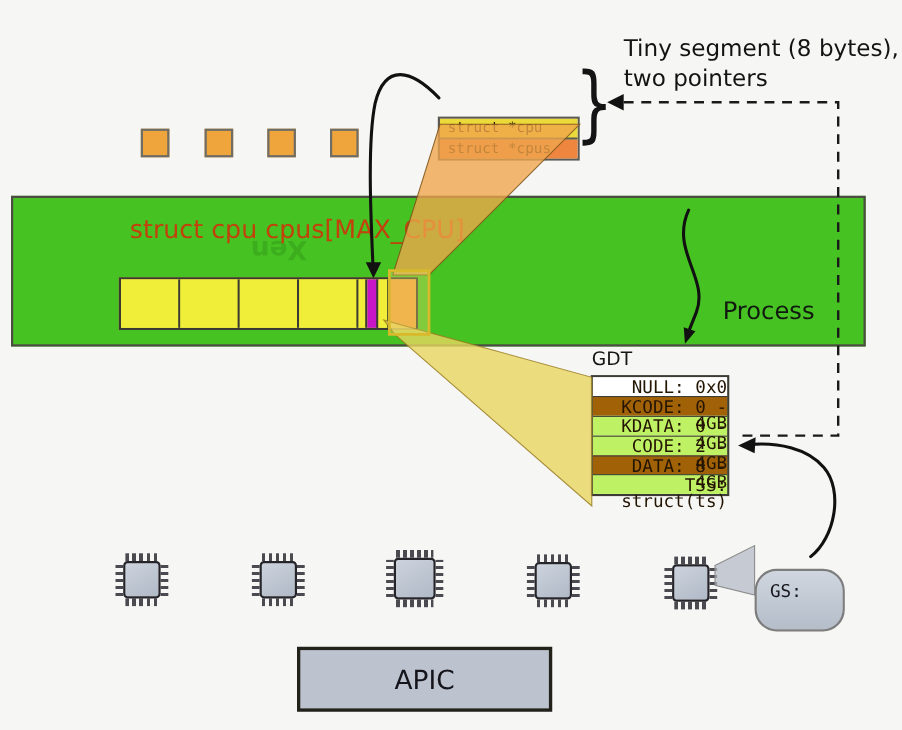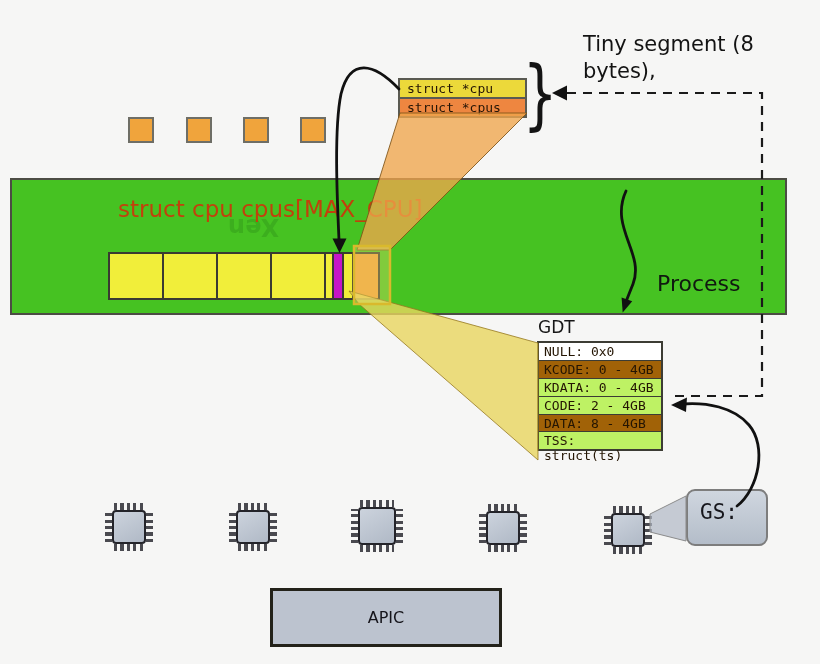--- a/index.html
+++ b/index.html
@@ -1,22 +1,22 @@
 <!DOCTYPE html>
 <html><head>
 <meta charset="utf-8">
 <style>
   html,body{margin:0;padding:0;background:#f6f6f5;}
   .stage{position:relative;width:820px;height:664px;background:#f6f6f5;overflow:hidden;
          font-family:"DejaVu Sans",sans-serif;color:#111;}
   .abs{position:absolute;}
-  .mono{font-family:"DejaVu Sans Mono",monospace;}
+  .mono{font-family:"DejaVu Sans Mono",monospace;margin-top:28px;}
 
   
-  .tiny-note{left:567px;top:31px;font-size:21px;line-height:27px;color:#131313;margin-left:16px;}
+  .tiny-note{left:567px;top:31px;font-size:21px;line-height:27px;color:#131313;}
 
   
   .brace{left:516px;top:52px;font-size:76px;line-height:84px;font-weight:400;
          transform:scaleX(.72);color:#141414;}
 
   
   .ptr-box{left:398px;top:78px;width:129px;border:2px solid #5a5a52;box-sizing:border-box;background:#fff;}
   .ptr-row{height:16px;font-size:13px;line-height:15px;padding:1px 0 0 7px;color:#251505;box-sizing:content-box;}
   .ptr-row.cpu{background:#ecd93a;border-bottom:2px solid #5a5a52;}
   .ptr-row.proc{background:#ee8640;}
@@ -37,69 +37,70 @@
          border:2px solid #3a3a32;box-sizing:border-box;background:#f1ee3a;}
   .cell{height:100%;box-sizing:border-box;border-right:2px solid #3a3a32;flex:0 1 auto;}
   .cell:last-child{border-right:none;}
   .cell.y{background:#f1ee3a;}
   .cell.m{background:#c715c7;}
   .cell.o{background:#f0a03c;}
 
   
   .gdt-title{left:538px;top:317px;font-size:17px;color:#161616;}
   .gdt{left:537px;top:341px;width:126px;border:2px solid #3c3c34;box-sizing:border-box;background:#fff;}
-  .gdt-row{height:15.9px;font-size:13px;line-height:15px;padding:1px 0 0 5px;color:#241503;
-           border-top:1.5px solid #3c3c34;font-family:"DejaVu Sans Mono",monospace;}
+  .gdt-row{height:15.9px;font-size:16px;line-height:15px;padding:1px 0 0 5px;color:#241503;
+           border-top:1.5px solid #3c3c34;font-family:"DejaVu Sans Mono",monospace;text-align:right;}
   .gdt-row:first-child{border-top:none;}
   .gdt-row.w{background:#ffffff;}
   .gdt-row.y{background:#a16207;}
   .gdt-row.o{background:#bef264;}
 
   
-  .gs-box{left:686px;top:489px;width:82px;height:57px;border:2px solid #7d7d7d;border-radius:9px;
+  .gs-box{left:686px;top:489px;width:82px;height:57px;border:2px solid #7d7d7d;border-radius:20px;
           box-sizing:border-box;background:linear-gradient(180deg,#cfd6df 0%,#b4bdc9 100%);
-          font-size:21px;padding:9px 0 0 12px;color:#16161c;}
+          font-size:16px;padding:9px 0 0 12px;color:#16161c;}
 
   
   .chip{width:48px;height:48px;}
   .chip .body{position:absolute;left:7px;top:7px;right:7px;bottom:7px;
               background:linear-gradient(150deg,#ccd3dd 0%,#b0b9c6 100%);
               border:2px solid #24242a;border-radius:4px;}
   .chip .pt,.chip .pb{position:absolute;left:9px;right:9px;height:7px;
         background:repeating-linear-gradient(90deg,#4a4a50 0 3.2px,rgba(0,0,0,0) 3.2px 6.4px);}
   .chip .pt{top:0;} .chip .pb{bottom:0;}
   .chip .pl,.chip .pr{position:absolute;top:9px;bottom:9px;width:7px;
         background:repeating-linear-gradient(0deg,#4a4a50 0 3.2px,rgba(0,0,0,0) 3.2px 6.4px);}
   .chip .pl{left:0;} .chip .pr{right:0;}
   .chip.big{width:52px;height:52px;}
 
   
   .apic{left:270px;top:588px;width:232px;height:59px;background:#bcc3cf;border:3px solid #23221a;
         box-sizing:border-box;display:flex;align-items:center;justify-content:center;
-        font-size:16px;color:#15141a;}
+        font-size:24px;color:#15141a;}
 
   svg.overlay{position:absolute;left:0;top:0;pointer-events:none;}
 </style>
 </head>
 <body>
 
 <div class="stage">
 
   <div class="abs banner"></div>
   <div class="abs watermark">Xen</div>
   <div class="abs banner-title">struct cpu cpus[MAX_CPU]</div>
   <div class="abs process-label">Process</div>
 
   <div class="abs sq" style="left:128px"></div>
   <div class="abs sq" style="left:186px"></div>
   <div class="abs sq" style="left:243px"></div>
   <div class="abs sq" style="left:300px"></div>
 
   <div class="abs tiny-note">
     <div>Tiny segment (8 bytes),</div>
+    <div>two pointers</div>
   </div>
 
   <div class="abs ptr-box mono">
     <div class="ptr-row cpu">struct *cpu</div>
     <div class="ptr-row proc">struct *cpus</div>
   </div>
   <div class="abs brace">}</div>
 
   <div class="abs cells">
     <div class="cell y" style="flex-basis:54px"></div>

